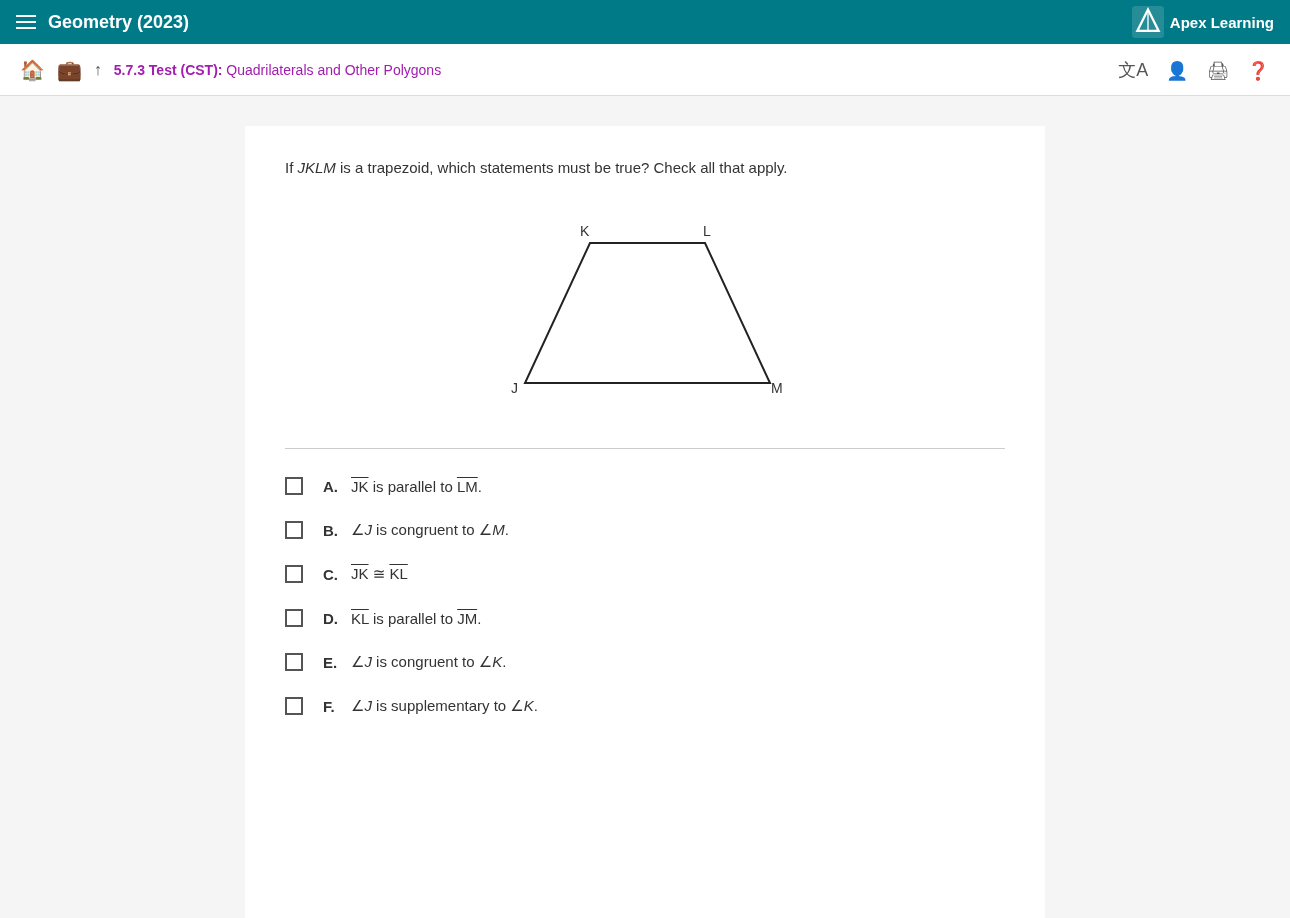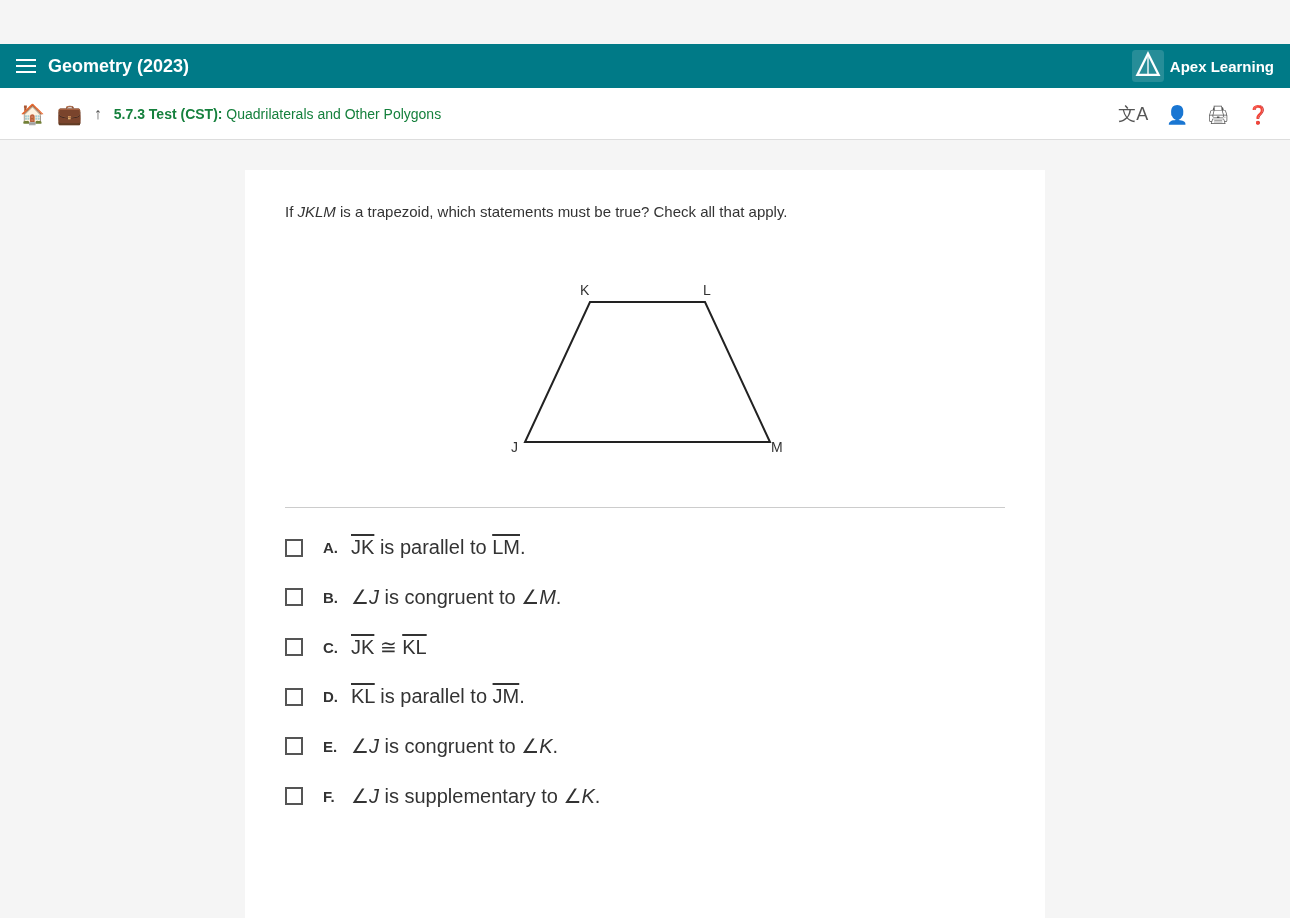--- a/index.html
+++ b/index.html
@@ -7,21 +7,20 @@
 
     
     .top-bar {
       background: #007a87;
       color: white;
       display: flex;
       align-items: center;
       justify-content: space-between;
       height: 44px;
       padding: 0 16px;
-      margin-top: 44px;
     }
     .top-bar-left {
       display: flex;
       align-items: center;
       gap: 12px;
     }
     .hamburger-icon {
       display: flex;
       flex-direction: column;
       gap: 4px;
@@ -72,21 +71,21 @@
       font-size: 20px;
       cursor: pointer;
       text-decoration: none;
     }
     .breadcrumb-arrow {
       color: #555;
       font-size: 16px;
     }
     .breadcrumb-text {
       font-size: 14px;
-      color: #15803d;
+      color: #a21caf;
     }
     .breadcrumb-text strong {
       font-weight: bold;
     }
     .sub-bar-right {
       display: flex;
       align-items: flex-end;
       gap: 18px;
     }
     .sub-icon {
@@ -106,21 +105,21 @@
 
     .question-header {
       font-size: 17px;
       font-weight: bold;
       margin-bottom: 18px;
     }
 
     .question-text {
       font-size: 15px;
       line-height: 1.6;
-      margin-bottom: 23px;
+      margin-bottom: 8px;
     }
     .question-text em {
       font-style: italic;
     }
 
     
     .figure-container {
       display: flex;
       justify-content: center;
       margin-bottom: 30px;
@@ -153,21 +152,21 @@
       flex-shrink: 0;
       cursor: pointer;
       background: white;
     }
     .choice-label {
       font-weight: bold;
       margin-right: 8px;
       min-width: 20px;
     }
     .choice-text {
-      font-size: 20px;
+      font-size: 15px;
     }
     
     .overline { text-decoration: overline; }
 
   </style>
 </head>
 <body>
 
 <div class="top-bar">
   <div class="top-bar-left">

